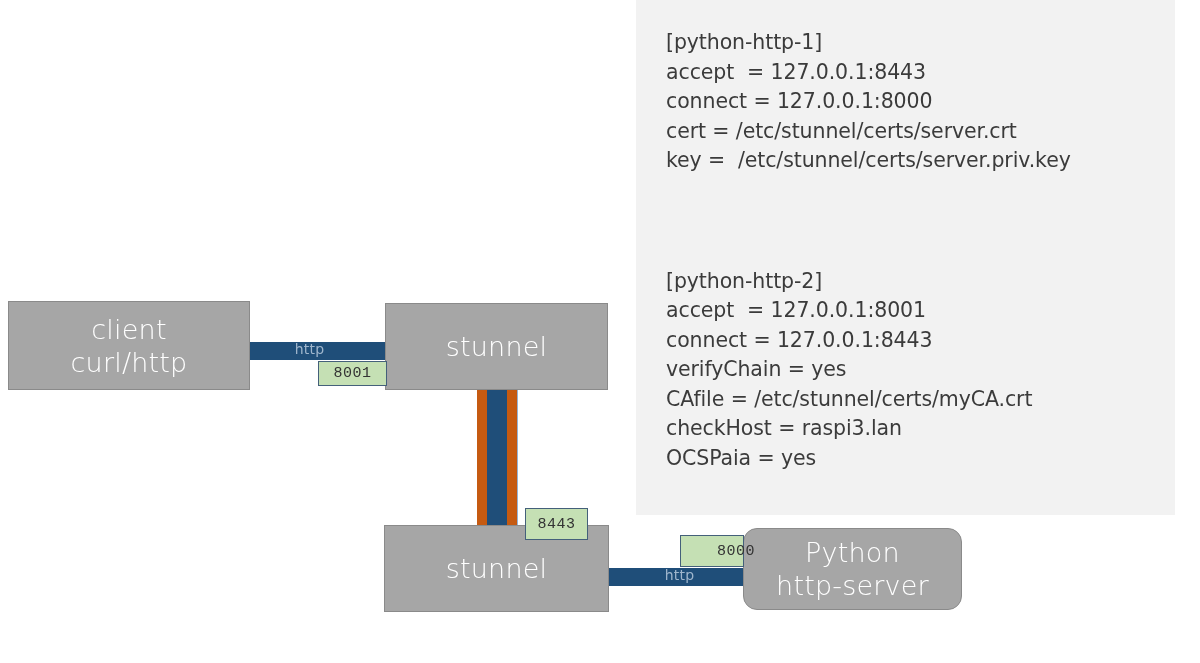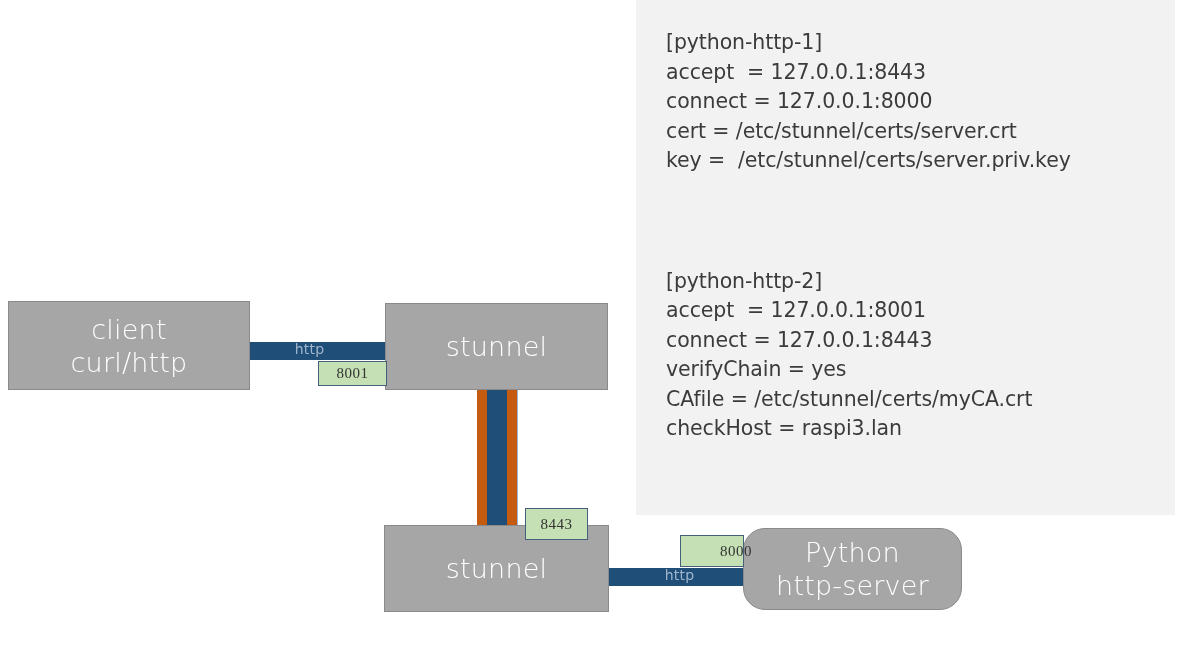--- a/index.html
+++ b/index.html
@@ -61,21 +61,21 @@
     letter-spacing: 0.2px;
     z-index: 4;
   }
   .node .ln { display: block; }
 
   #node-client  { left: 8px;   top: 301px; width: 242px; height: 89px; }
   #node-stunnel-top { left: 385px; top: 303px; width: 223px; height: 87px; }
   #node-stunnel-bottom { left: 384px; top: 525px; width: 225px; height: 87px; }
   #node-python {
     left: 743px; top: 528px; width: 219px; height: 82px;
-    border-radius: 22px;
+    border-radius: 14px;
   }
 
   
   .link-h {
     position: absolute;
     background: #1f4e79;
     z-index: 2;
     display: flex;
     justify-content: center;
   }
@@ -110,21 +110,21 @@
 
   
   .port-badge {
     position: absolute;
     background: #c5e0b4;
     border: 1px solid #44607a;
     box-sizing: border-box;
     display: flex;
     align-items: center;
     justify-content: center;
-    font-family: Liberation Serif, serif;
+    font-family: Liberation Mono, monospace;
     font-size: 15px;
     color: #333333;
     letter-spacing: 0.5px;
     z-index: 6;
   }
   #badge-8001 { left: 318px; top: 361px; width: 69px; height: 25px; }
   #badge-8443 { left: 525px; top: 492px; width: 63px; height: 32px; margin-top: 16px; }
   #badge-8000 { left: 680px; top: 535px; width: 64px; height: 32px; padding-left: 48px; }
 </style>
 </head>
@@ -142,20 +142,21 @@
 
   <div class="cfg-gap"></div>
 
   <div class="cfg-block">
     <div class="cfg-line">[python-http-2]</div>
     <div class="cfg-line">accept  = 127.0.0.1:8001</div>
     <div class="cfg-line">connect = 127.0.0.1:8443</div>
     <div class="cfg-line">verifyChain = yes</div>
     <div class="cfg-line">CAfile = /etc/stunnel/certs/myCA.crt</div>
     <div class="cfg-line">checkHost = raspi3.lan</div>
+    <div class="cfg-line">OCSPaia = yes</div>
   </div>
 
 </div>
 
 <div class="node" id="node-client">
   <span class="ln">client</span>
   <span class="ln">curl/http</span>
 </div>
 
 <div class="node" id="node-stunnel-top">

